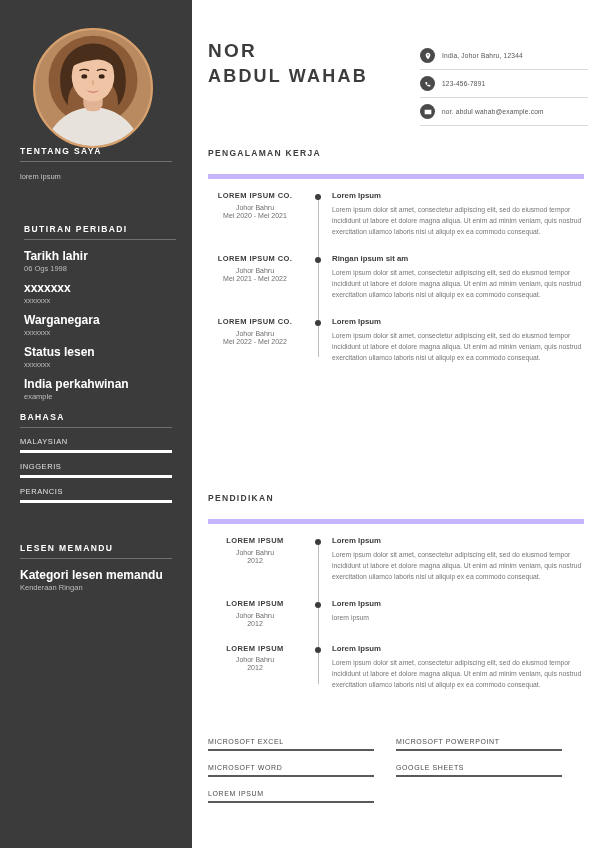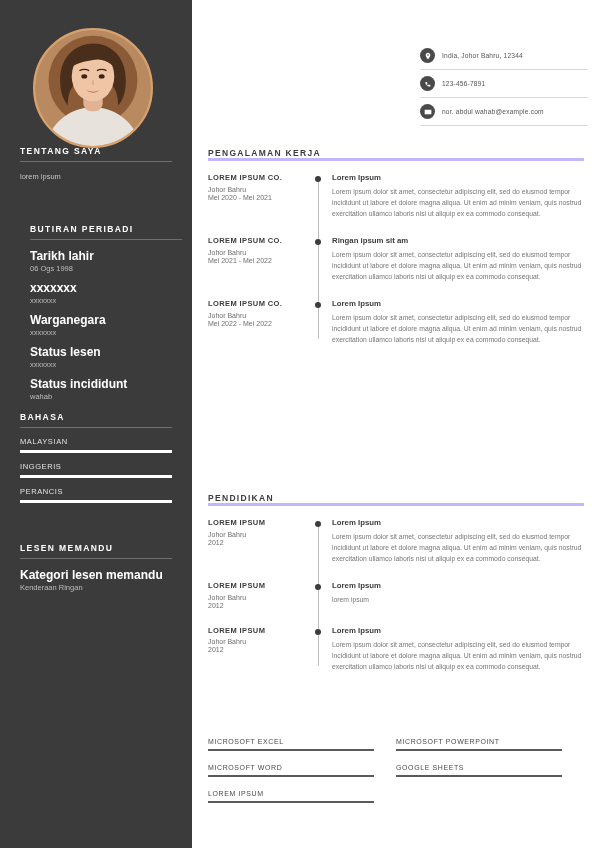--- a/index.html
+++ b/index.html
@@ -87,31 +87,31 @@
     display: flex; align-items: center; justify-content: center;
     font-size: 8px; margin-right: 7px; flex: 0 0 15px;
   }
   .cicon svg { display:block; }
   .ctext { font-size: 6.6px; color: #555; letter-spacing: .2px; }
 
   .sec { position: absolute; left: 16px; width: 376px; }
   .sec-head {
     font-size: 8.5px; font-weight: bold; letter-spacing: 1.3px;
     color: #3c3c3c; text-transform: uppercase;
-    padding-bottom: 0;
-    border-bottom: 3px solid #c4b5fd;
+    padding-bottom: 16px;
+    border-bottom: 5px solid #c4b5fd;
     margin-bottom: 12px;
   }
   .tl { position: relative; padding-left: 0; }
   .tl-line {
     position: absolute; left: 110px; top: 4px; bottom: 6px;
     width: 1px; background: #bdbdbd;
   }
   .entry { position: relative; display: flex; margin-bottom: 17px; }
-  .entry-left { width: 100px; flex: 0 0 100px; padding-right: 6px; }
+  .entry-left { width: 100px; flex: 0 0 100px; padding-right: 6px; text-align: center; }
   .e-title {
     font-size: 7.5px; font-weight: bold; color: #3c3c3c;
     letter-spacing: .4px; text-transform: uppercase; line-height: 1.4;
   }
   .e-sub { font-size: 7px; color: #6e6e6e; margin-top: 2px; }
   .e-date { font-size: 7px; color: #6e6e6e; margin-top: 1px; }
   .dot {
     position: absolute; left: 107px; top: 3px;
     width: 6px; height: 6px; border-radius: 50%;
     background: #3c3c3c;
@@ -172,42 +172,42 @@
           <path d="M53 62 Q60 68 67 62 Q60 65.5 53 62 Z" fill="#c4685e"></path>
         </g>
       </svg>
     </div>
 
     <div class="sb-section" style="position:absolute; left:0; top:146px; width:192px;">
       <div class="sb-head">TENTANG SAYA</div>
       <div class="sb-body">lorem ipsum</div>
     </div>
 
-    <div class="sb-section" style="position:absolute; left:10px; top:224px; width:192px;">
+    <div class="sb-section" style="position:absolute; left:4px; top:224px; width:192px;">
       <div class="sb-head">BUTIRAN PERIBADI</div>
 
       <div>
         <div class="sb-label" style="margin-top:0;">Tarikh lahir</div>
         <div class="sb-value">06 Ogs 1998</div>
       </div>
       <div>
         <div class="sb-label">xxxxxxx</div>
         <div class="sb-value">xxxxxxx</div>
       </div>
       <div>
         <div class="sb-label">Warganegara</div>
         <div class="sb-value">xxxxxxx</div>
       </div>
       <div>
         <div class="sb-label">Status lesen</div>
         <div class="sb-value">xxxxxxx</div>
       </div>
       <div>
-        <div class="sb-label">Status incididunt</div>
-        <div class="sb-value">wahab</div>
+        <div class="sb-label">India perkahwinan</div>
+        <div class="sb-value">example</div>
       </div>
     </div>
 
     <div class="sb-section" style="position:absolute; left:0; top:543px; width:192px;">
       <div class="sb-head">LESEN MEMANDU</div>
       <div class="sb-label" style="margin-top:0;">Kategori lesen memandu</div>
       <div class="sb-value">Kenderaan Ringan</div>
     </div>
 
     <div class="sb-section" style="position:absolute; left:0; top:412px; width:192px;">
@@ -229,20 +229,24 @@
         <div class="lang-name">PERANCIS</div>
         <div class="bar-bg">
             <div class="bar-fill" style="width:100%"></div>
           </div>
       </div>
     </div>
   </div>
 
   <div class="main">
 
+    <div class="name-block">
+      <div class="name-1">NOR</div>
+      <div class="name-2">ABDUL WAHAB</div>
+    </div>
 
     <div class="contacts">
       <div class="contact-row">
         <span class="cicon">
           <svg width="8" height="8" viewBox="0 0 24 24" fill="#fff">
               <path d="M12 2C8.1 2 5 5.1 5 9c0 5.3 7 13 7 13s7-7.7 7-13c0-3.9-3.1-7-7-7zm0 9.5A2.5 2.5 0 1 1 12 6.5a2.5 2.5 0 0 1 0 5z"></path>
             </svg>
         </span>
         <span class="ctext">India, Johor Bahru, 12344</span>
       </div>

